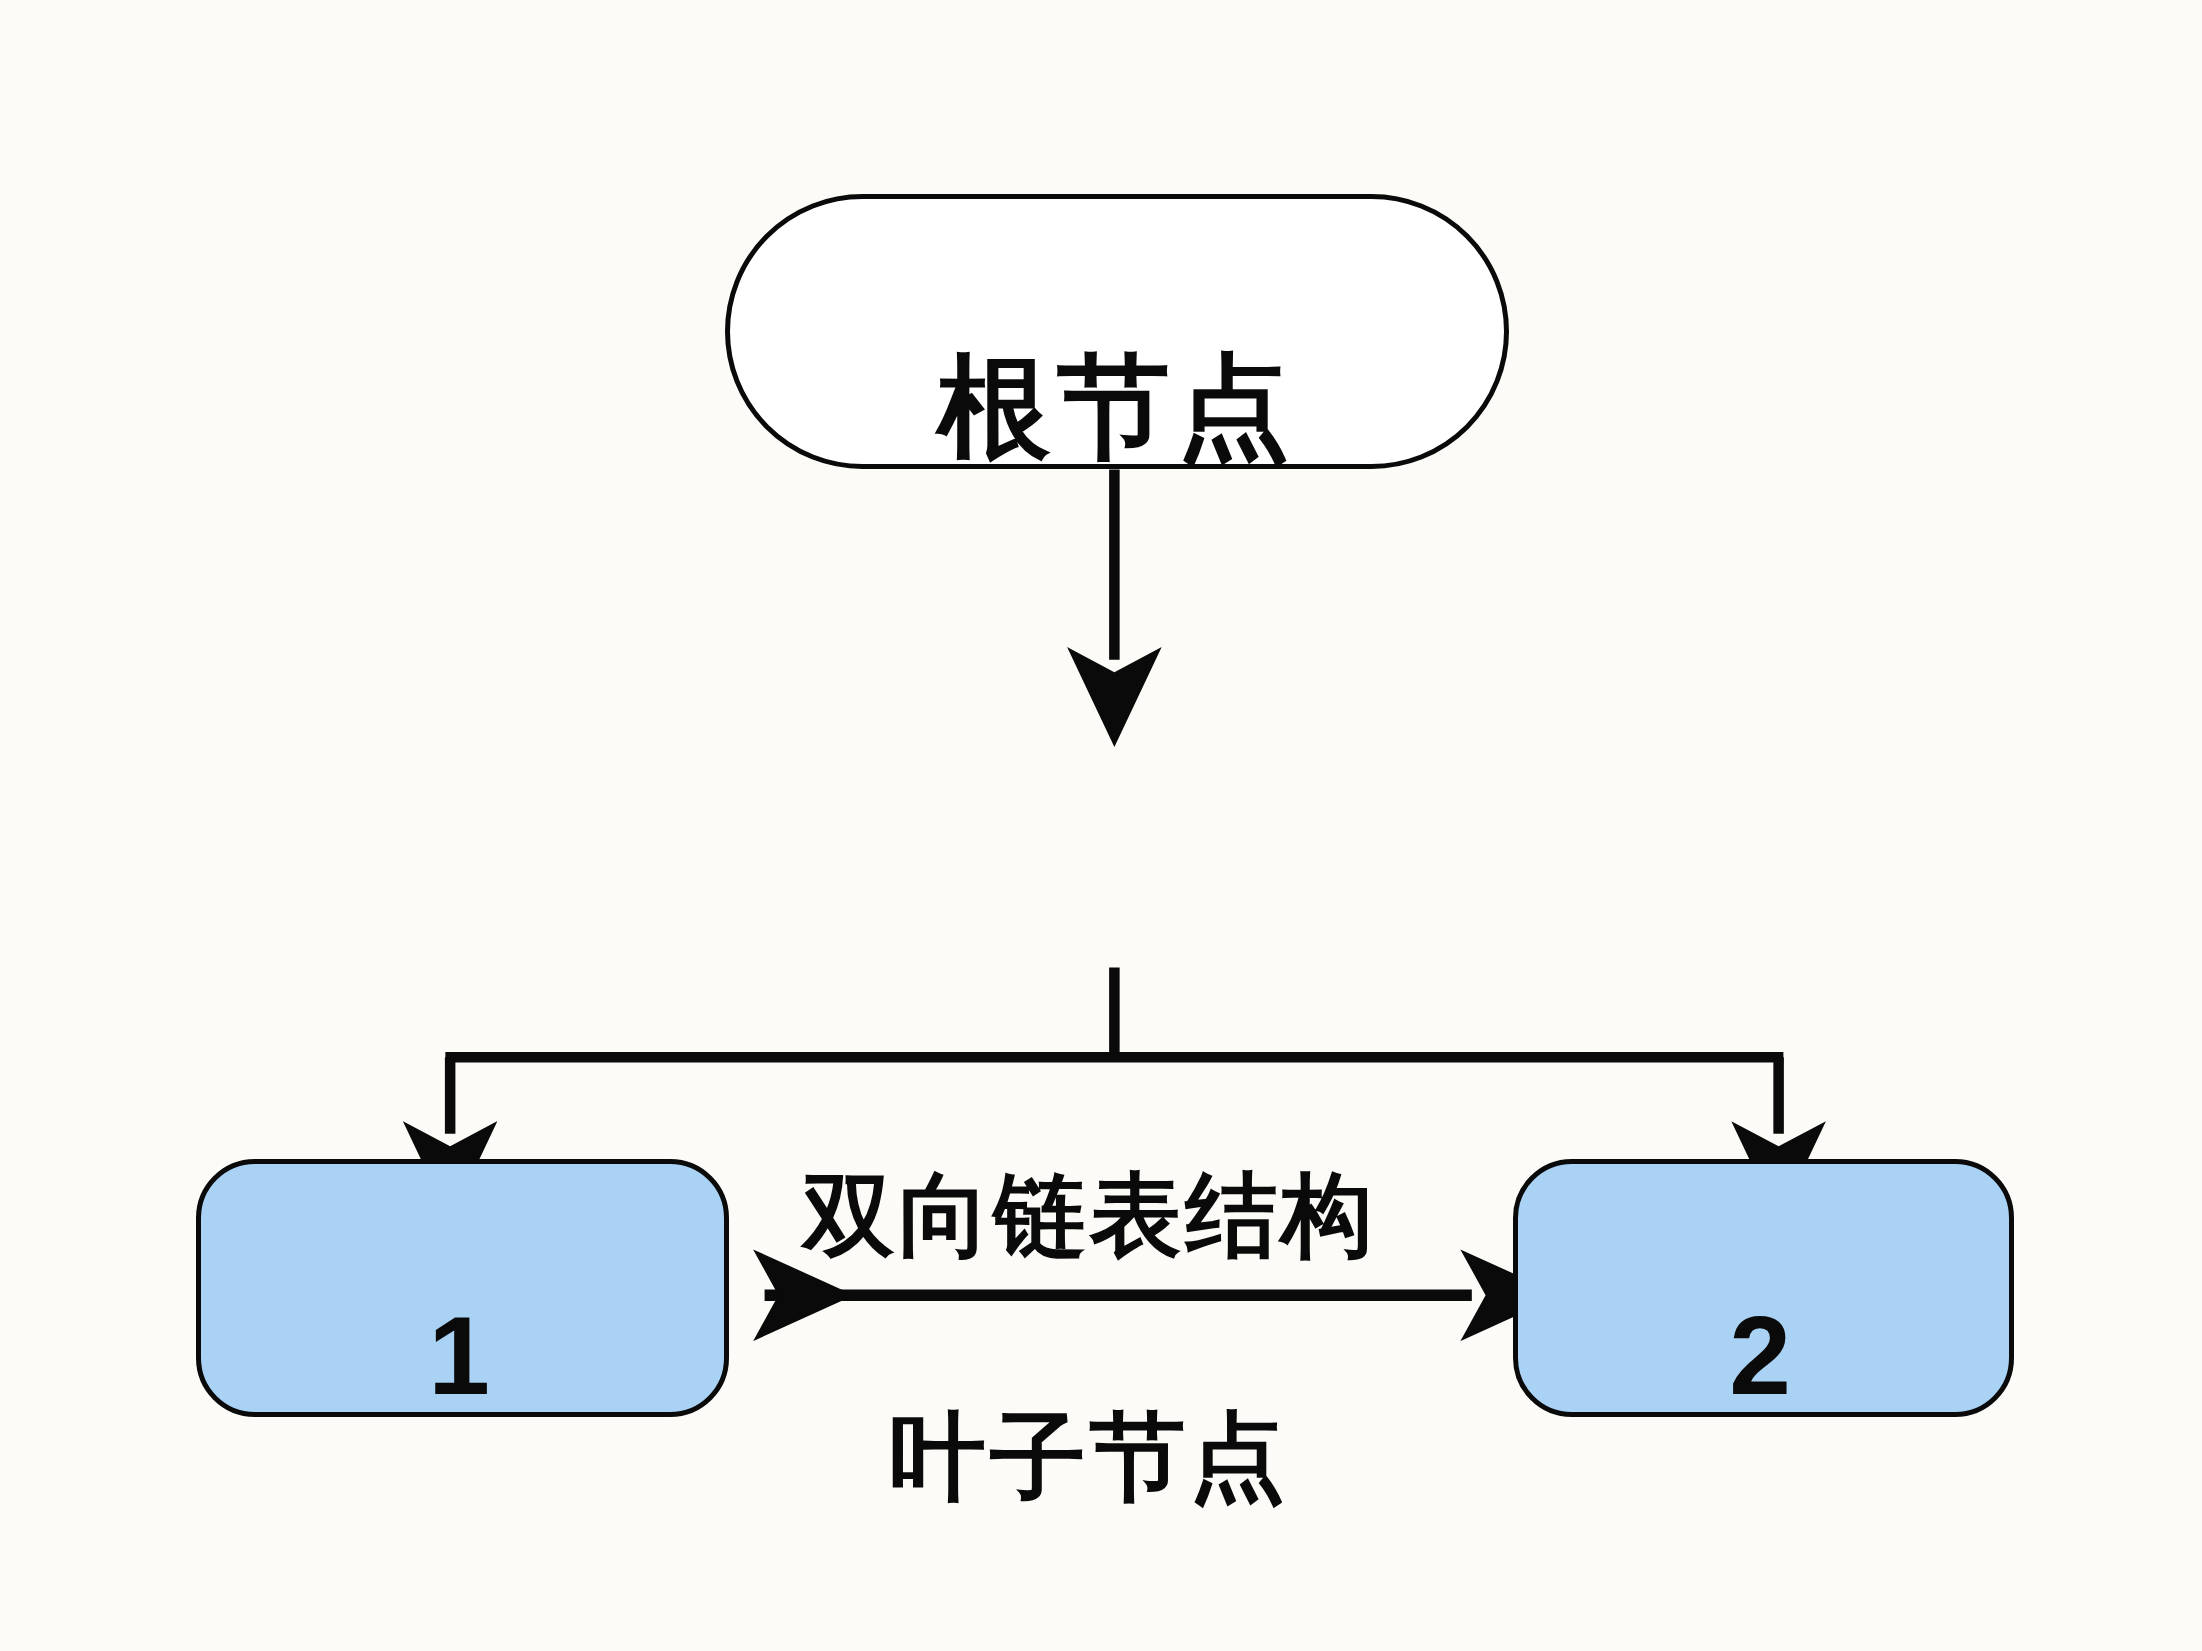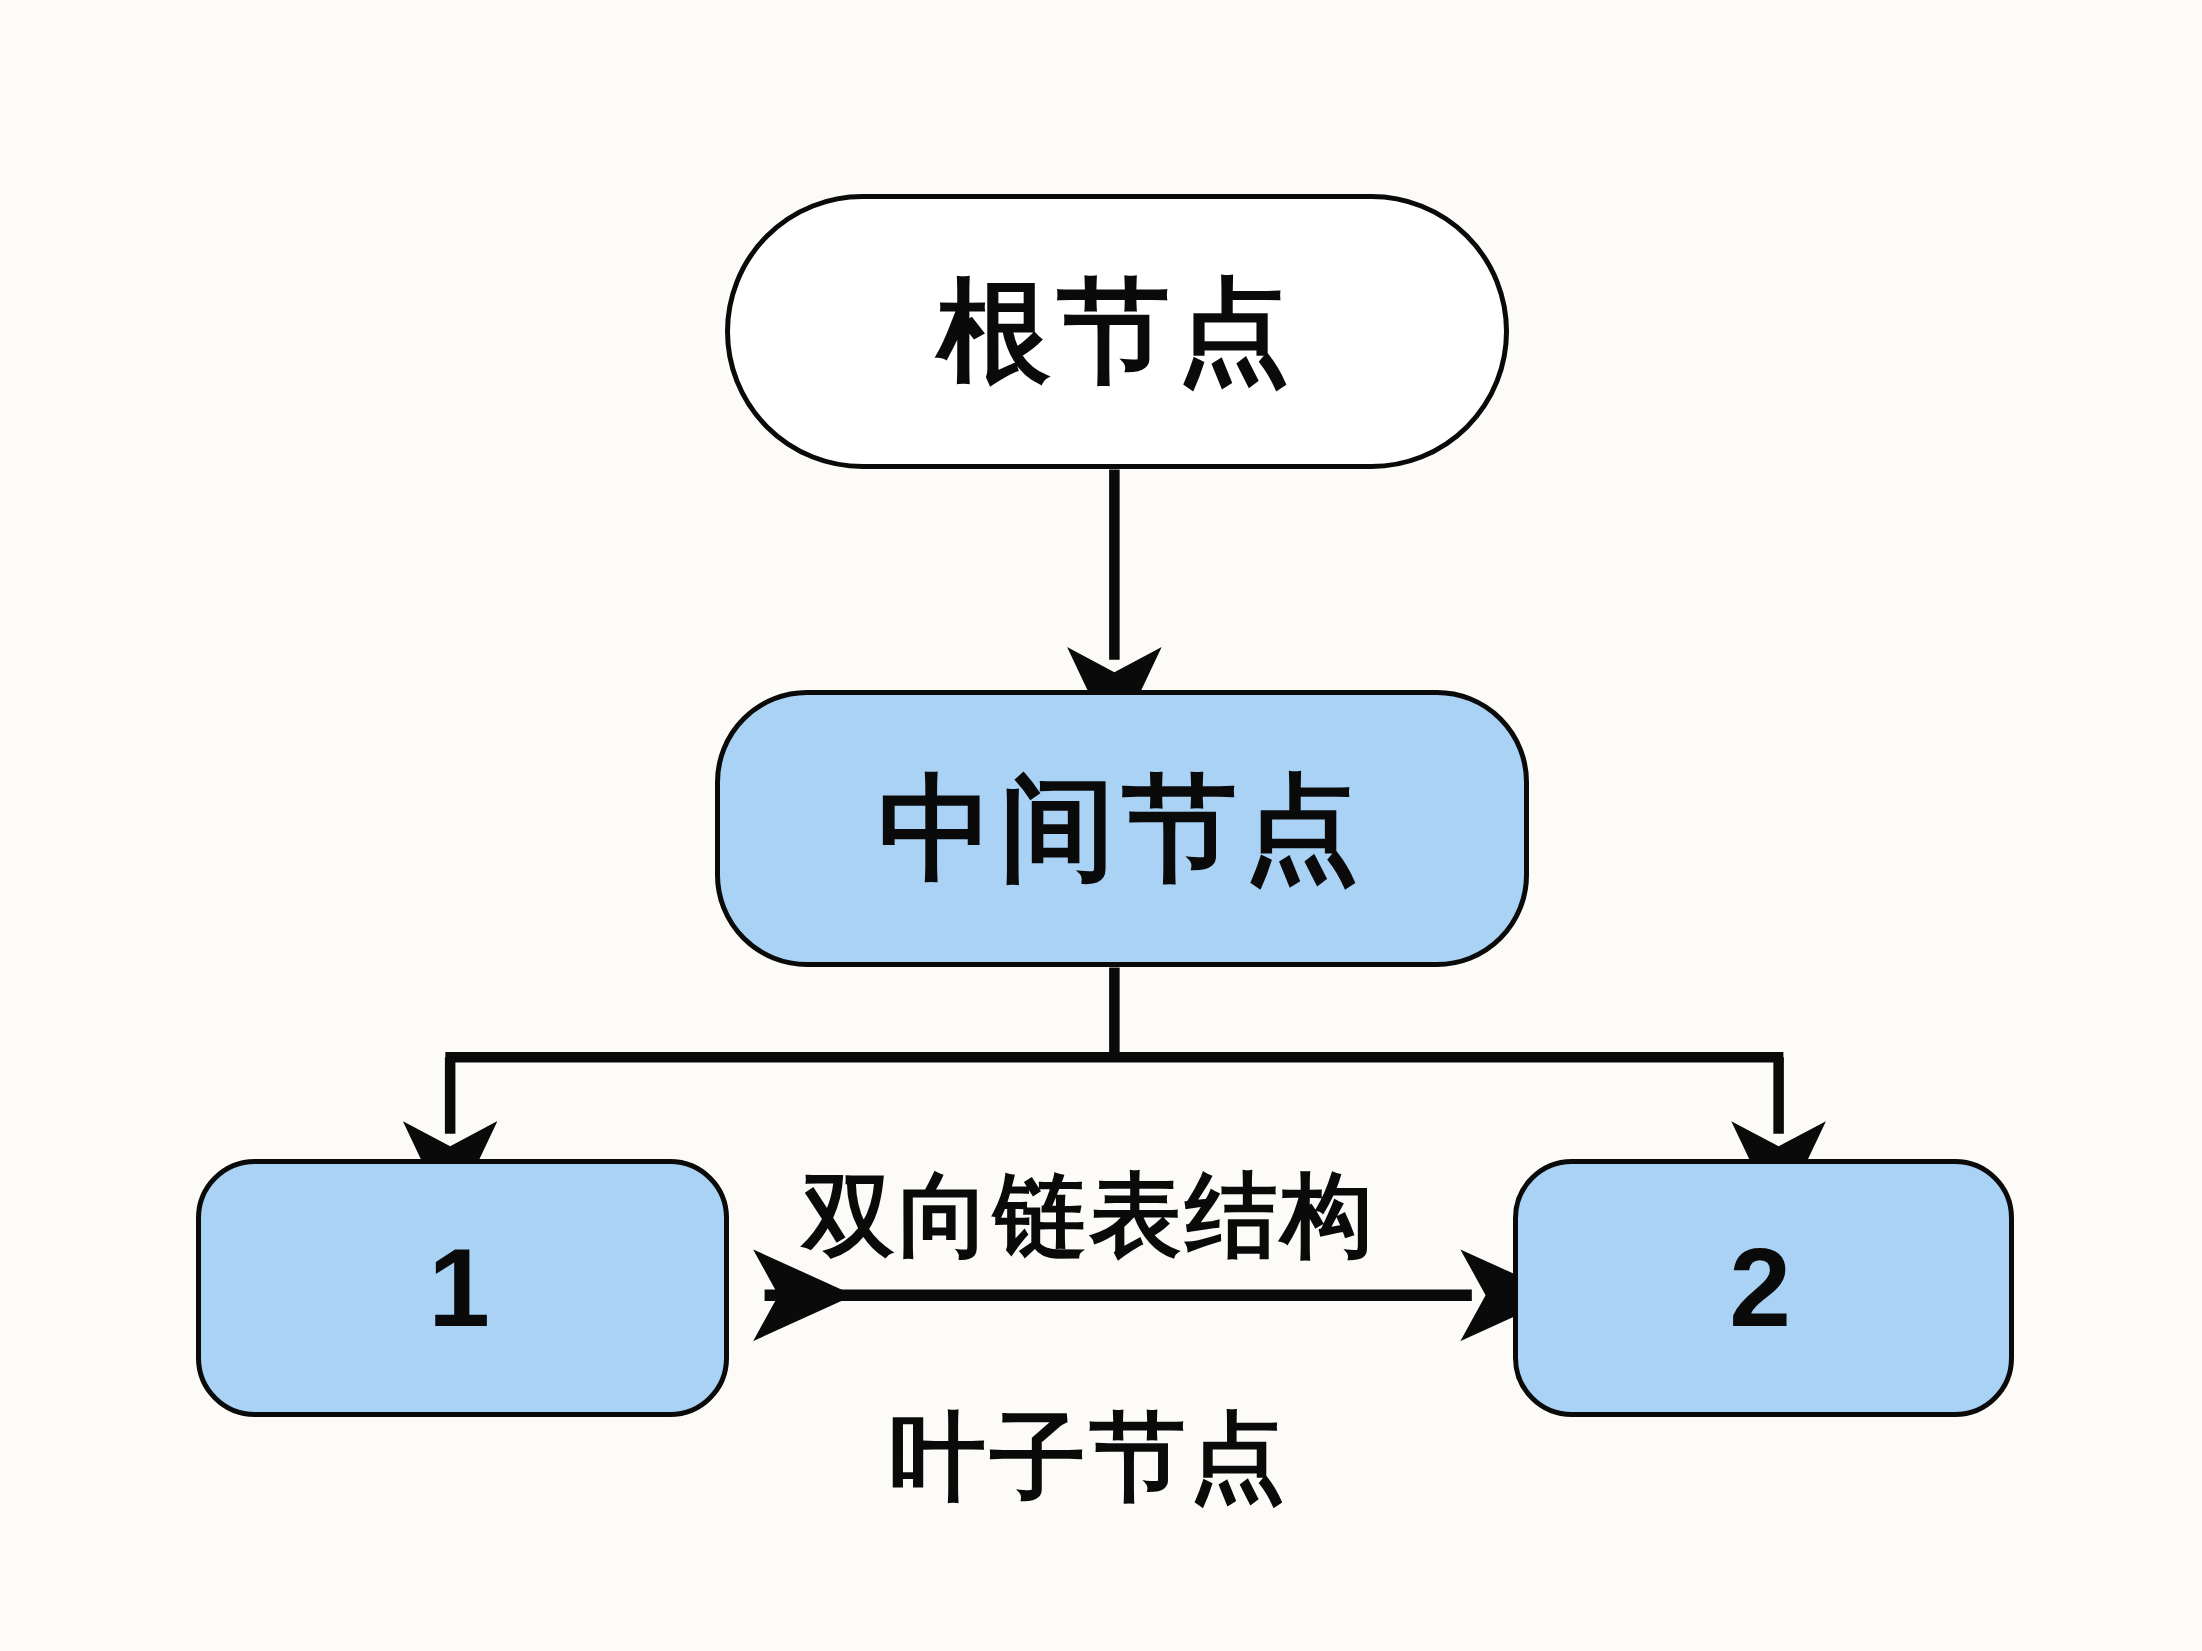--- a/index.html
+++ b/index.html
@@ -13,21 +13,21 @@
     height: 1652px;
     background: #fcfbf7;
     overflow: hidden;
     font-family: "Liberation Sans", "DejaVu Sans", sans-serif;
   }
   
   .node {
     position: absolute;
     box-sizing: border-box;
     display: flex;
-    align-items: center;
+    align-items: flex-end;
     justify-content: center;
     border: 5.7px solid #0a0a0a;
     color: #0a0a0a;
     font-weight: 700;
     letter-spacing: 0.06em;
     line-height: 1;
     user-select: none;
   }
   .node-label {
     display: block;
@@ -147,23 +147,20 @@
 
     <g>
       <line x1="800" y1="1355" x2="1540" y2="1355" stroke="#0a0a0a" stroke-width="12" marker-start="url(#arrow-side)" marker-end="url(#arrow-side)"></line>
     </g>
   </svg>
 
   <div class="node" id="root-node">
     <span class="node-label">根节点</span>
   </div>
 
-  <div class="node" id="middle-node">
-    <span class="node-label">中间节点</span>
-  </div>
 
   <div class="node" id="leaf-node-1">
     <span class="node-label">1</span>
   </div>
 
   <div class="node" id="leaf-node-2">
     <span class="node-label">2</span>
   </div>
 
   <div class="caption" id="caption-link">双向链表结构</div>

